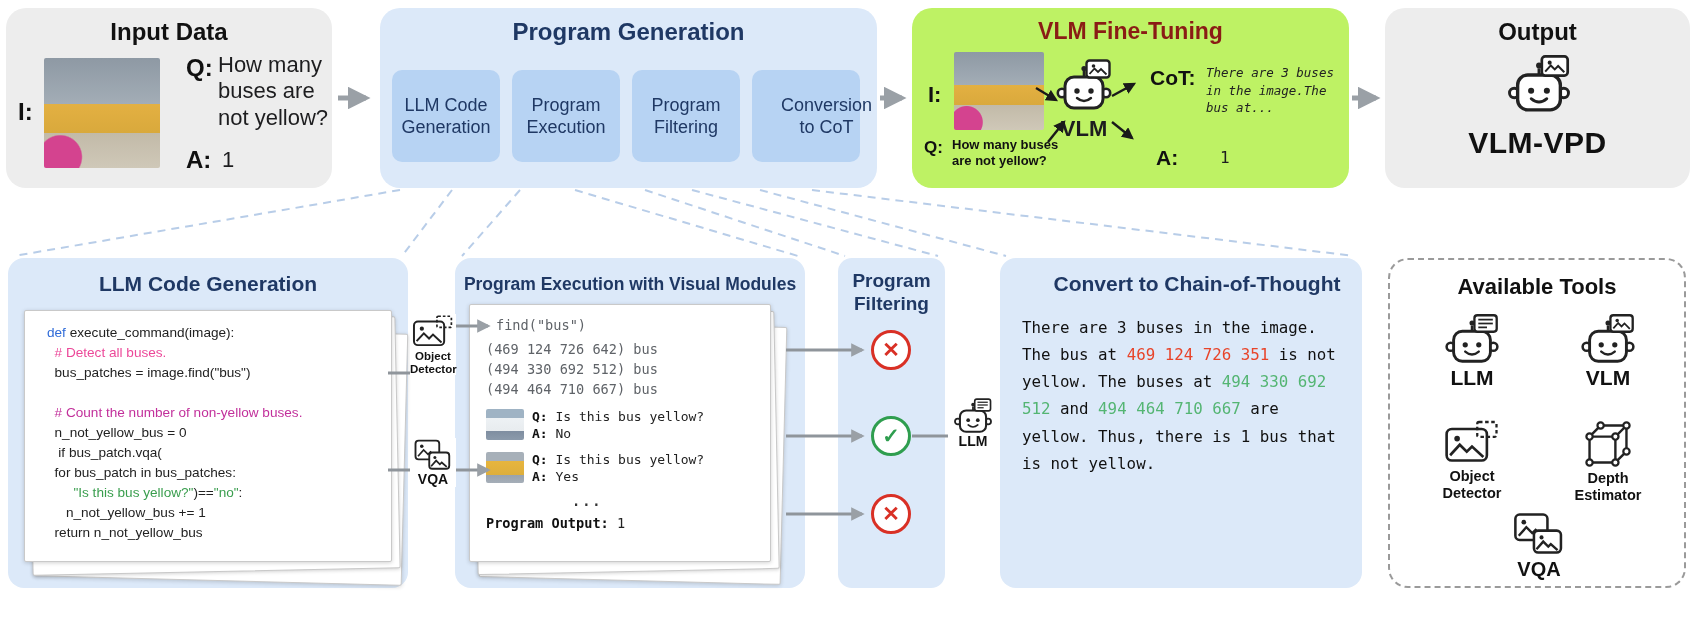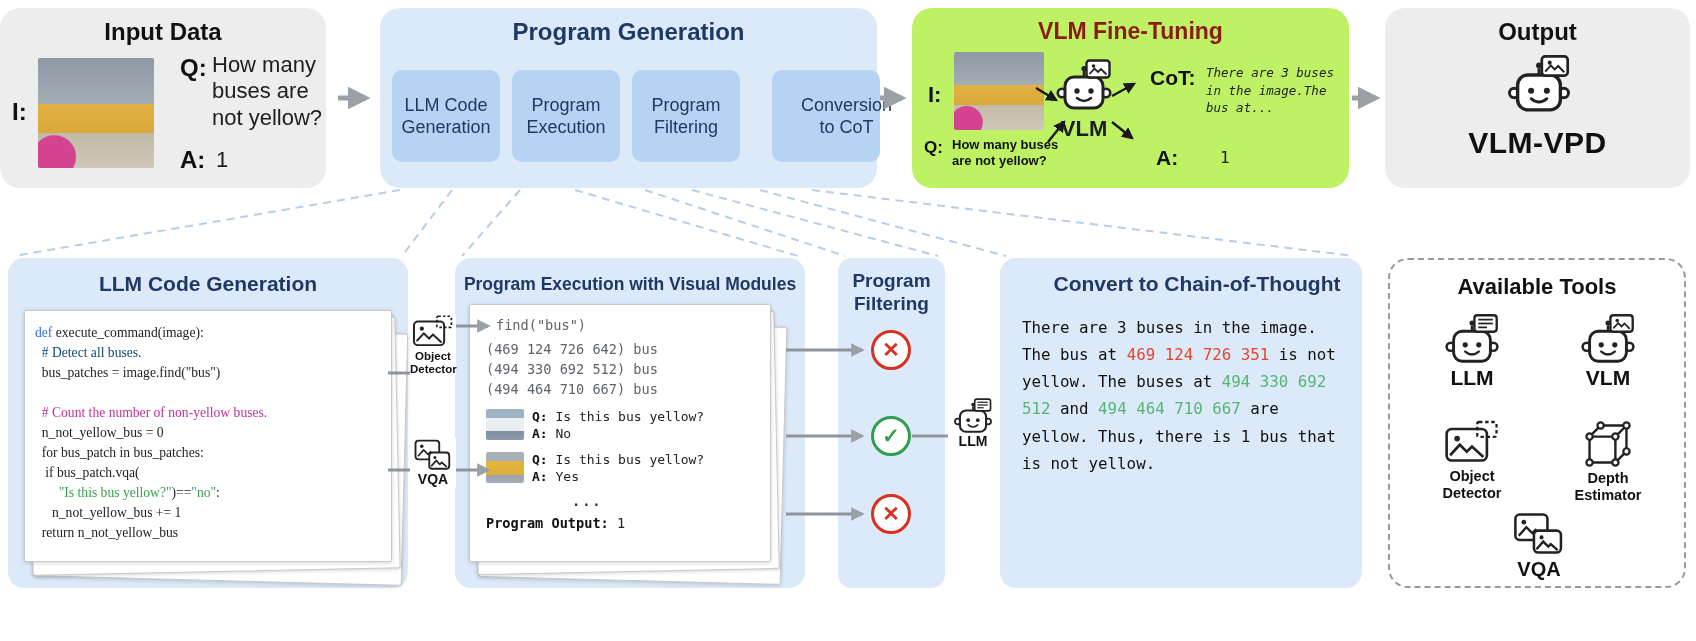--- a/index.html
+++ b/index.html
@@ -27,24 +27,24 @@
     color:#1f3864; font-size:18px; font-weight:500; padding:6px; line-height:1.25; }
 
   .mono { font-family:"DejaVu Sans Mono", monospace; }
 
   .stack { position:absolute; }
   .layer { position:absolute; inset:0; background:#fff; border:1px solid #c9c9c9; border-radius:2px; box-shadow:0 1px 4px rgba(0,0,0,.18); }
   .layer.l1 { transform:translate(6px,10px) rotate(-1.2deg); }
   .layer.l2 { transform:translate(13px,19px) rotate(1.5deg); }
   .layer.main { z-index:2; }
 
-  .card-code { padding:12px 10px; font-family:Liberation Serif, serif; font-size:13.6px; line-height:20px; color:#222; }
+  .card-code { padding:12px 22px; font-family:Liberation Sans, sans-serif; font-size:13.6px; line-height:20px; color:#222; }
   .code-line { white-space:pre; min-height:20px; }
   .kw { color:#2f6bd8; }
-  .cmt1 { color:#0c4a6e; }
+  .cmt1 { color:#ec4899; }
   .cmt2 { color:#c2309b; }
   .str { color:#3a9e4e; }
 
   .card-exec { padding:12px 8px 10px 16px; font-family:"DejaVu Sans Mono", monospace; font-size:13.6px; color:#5f6368; }
   .trace { margin-left:10px; margin-bottom:6px; }
   .det { line-height:20px; white-space:pre; }
   .qa-item { display:flex; gap:8px; margin-top:10px; align-items:flex-start; color:#222; }
   .thumb { width:38px; height:31px; flex:0 0 auto; border-radius:2px; }
   .thumb1 { background:linear-gradient(180deg,#9fb3c4 0%,#9fb3c4 30%,#edf1f4 30%,#e8ecef 70%,#7e8da0 70%,#8b9aab 100%); }
   .thumb2 { background:linear-gradient(180deg,#a7b0b9 0%,#a7b0b9 28%,#e7b53e 28%,#ddae3c 75%,#9aa3ad 75%,#a5aeb8 100%); }
@@ -137,42 +137,42 @@
         <circle cx="36" cy="18" r="3.4" fill="#fff" stroke="#222" stroke-width="2.4"></circle>
         <circle cx="8" cy="46" r="3.4" fill="#fff" stroke="#222" stroke-width="2.4"></circle>
         <circle cx="36" cy="46" r="3.4" fill="#fff" stroke="#222" stroke-width="2.4"></circle>
         <circle cx="20" cy="6" r="3.4" fill="#fff" stroke="#222" stroke-width="2.4"></circle>
         <circle cx="48" cy="6" r="3.4" fill="#fff" stroke="#222" stroke-width="2.4"></circle>
         <circle cx="48" cy="34" r="3.4" fill="#fff" stroke="#222" stroke-width="2.4"></circle>
       </g>
     </defs>
   </svg>
 
-  <section class="panel p-gray" style="left:0; top:8px; width:326px; height:180px;">
+  <section class="panel p-gray" style="left:6px; top:8px; width:326px; height:180px;">
     <h2 class="ptitle">Input Data</h2>
     <span class="iolabel" style="left:12px; top:90px;">I:</span>
     <div class="photo" style="left:38px; top:50px; width:116px; height:110px;"></div>
     <span class="iolabel" style="left:180px; top:46px;">Q:</span>
     <div style="position:absolute; left:212px; top:44px; width:114px; font-size:22px; line-height:1.2;">How many buses are not yellow?</div>
     <span class="iolabel" style="left:180px; top:138px;">A:</span>
     <span style="position:absolute; left:216px; top:139px; font-size:22px;">1</span>
   </section>
 
   <section class="panel p-blue" style="left:380px; top:8px; width:497px; height:180px;">
     <h2 class="ptitle navy">Program Generation</h2>
     <div class="step-box" style="left:12px;">
         <span>LLM Code Generation</span>
       </div>
     <div class="step-box" style="left:132px;">
         <span>Program Execution</span>
       </div>
     <div class="step-box" style="left:252px;">
         <span>Program Filtering</span>
       </div>
-    <div class="step-box" style="left:392px;padding-left:47px;">
+    <div class="step-box" style="left:372px;padding-left:47px;">
         <span>Conversion to CoT</span>
       </div>
   </section>
 
   <section class="panel p-pink" style="left:912px; top:8px; width:437px; height:180px;">
     <h2 class="ptitle darkred" style="font-size:23px;">VLM Fine-Tuning</h2>
     <span class="iolabel" style="left:16px; top:74px; font-size:22px;">I:</span>
     <div class="photo" style="left:42px; top:44px; width:90px; height:78px;"></div>
     <span class="iolabel" style="left:12px; top:130px; font-size:17px;">Q:</span>
     <div class="vlm-q" style="left:40px; top:129px; width:112px;">How many buses are not yellow?</div>
@@ -199,22 +199,22 @@
     <div class="stack" style="left:16px; top:52px; width:368px; height:252px;">
       <div class="layer l2"></div>
       <div class="layer l1"></div>
       <div class="layer main card-code">
         <div class="code-line"><span class="kw">def </span><span>execute_command(image):</span></div>
         <div class="code-line cmt1"><span>  # Detect all buses.</span></div>
         <div class="code-line"><span>  bus_patches = image.find("bus")</span></div>
         <div class="code-line"><span> </span></div>
         <div class="code-line cmt2"><span>  # Count the number of non-yellow buses.</span></div>
         <div class="code-line"><span>  n_not_yellow_bus = 0</span></div>
+        <div class="code-line"><span>   if bus_patch.vqa(</span></div>
         <div class="code-line"><span>  for bus_patch in bus_patches:</span></div>
-        <div class="code-line"><span>   if bus_patch.vqa(</span></div>
         <div class="code-line"><span>       </span><span class="str">"Is this bus yellow?"</span><span>)==</span><span class="str">"no"</span><span>:</span></div>
         <div class="code-line"><span>     n_not_yellow_bus += 1</span></div>
         <div class="code-line"><span>  return n_not_yellow_bus</span></div>
       </div>
     </div>
   </section>
 
   <div class="module" style="left:410px; top:314px; width:46px;">
     <svg class="ic" viewBox="0 0 64 52" style="width:42px; height:36px; margin:0 auto;">
         <use href="#objdet-sym"></use>

